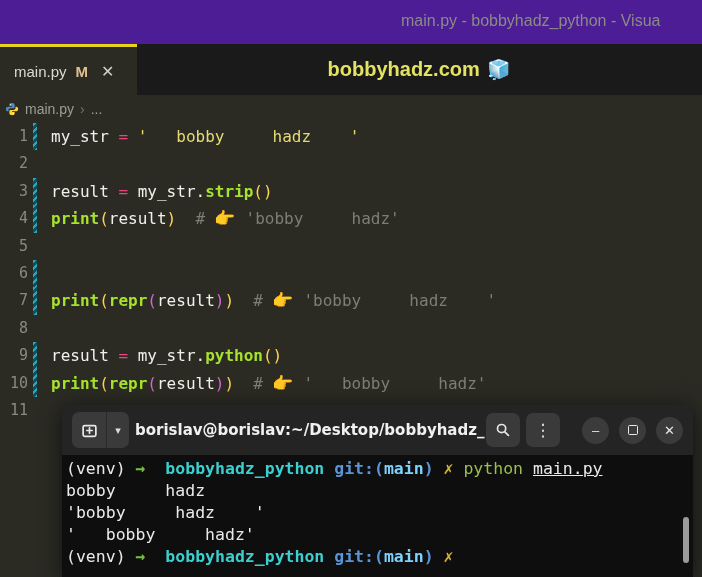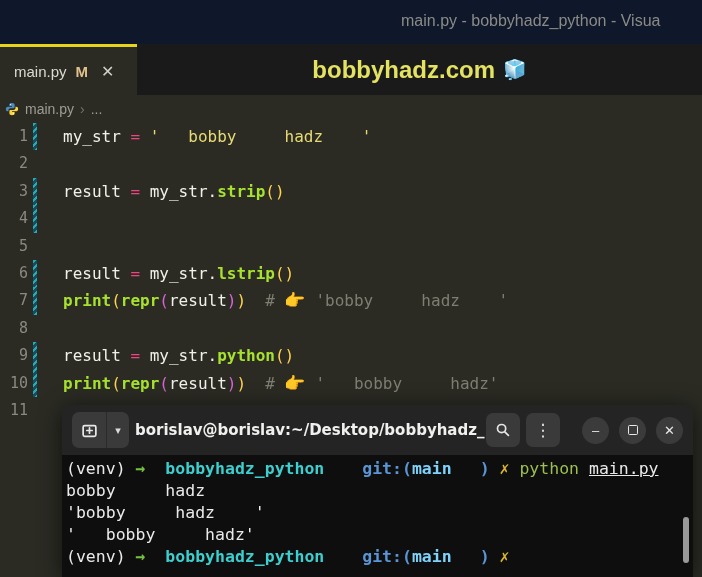--- a/index.html
+++ b/index.html
@@ -2,46 +2,46 @@
 <html><head>
 <meta charset="utf-8">
 <style>
   html,body{margin:0;padding:0;}
   body{
     width:702px;height:577px;position:relative;overflow:hidden;
     background:#2b2b24;font-family:"Liberation Sans",sans-serif;
     -webkit-font-smoothing:antialiased;
   }
   
-  .titlebar{position:absolute;top:0;left:0;right:0;height:44px;background:#0f172a;}
+  .titlebar{position:absolute;top:0;left:0;right:0;height:44px;background:#4c1d95;}
   .window-title{position:absolute;left:401px;top:12px;font-size:16px;color:#8b8b86;white-space:nowrap;}
   
   .tabstrip{position:absolute;top:44px;left:0;right:0;height:51px;background:#1a1a1a;}
   .tab{position:absolute;left:0;top:0;width:137px;height:51px;box-sizing:border-box;
        background:#2b2b24;border-top:3px solid #e7d21c;display:flex;align-items:center;padding-left:14px;}
   .tab-label{color:#dadad2;font-size:15px;}
   .tab-mod{color:#e2c08d;font-size:15px;font-weight:600;margin-left:9px;}
   .tab-close{color:#d2d2ca;font-size:16px;margin-left:13px;cursor:pointer;}
   .banner{position:absolute;left:137px;right:0;top:0;height:51px;display:flex;align-items:center;justify-content:center;}
-  .banner-text{color:#e3e361;font-size:24px;font-weight:700;}
+  .banner-text{color:#e3e361;font-size:20px;font-weight:700;}
   .banner-emoji{font-size:19px;margin-left:8px;color:#7cc7e8;}
   
   .breadcrumb{position:absolute;top:95px;left:0;right:0;height:27px;background:#2b2b24;
               display:flex;align-items:center;padding-left:5px;}
   .crumb-file{color:#9d9d95;font-size:14px;margin-left:6px;}
   .crumb-sep{color:#73736b;font-size:14px;margin:0 6px;}
   .crumb-more{color:#9d9d95;font-size:14px;}
   
   .editor{position:absolute;top:123px;left:0;right:0;}
   .code-row{display:flex;align-items:stretch;height:27.4px;
             font-family:"DejaVu Sans Mono",monospace;font-size:16px;line-height:27.4px;}
   .ln{width:28px;flex:none;text-align:right;color:#8a8a80;font-size:15px;}
   .gut{width:4px;flex:none;margin-left:5px;}
   .gut.on{background:repeating-linear-gradient(135deg,#2aa7ba 0 2.5px,#11505c 2.5px 5px);}
-  .code{white-space:pre;margin-left:26px;}
+  .code{white-space:pre;margin-left:14px;}
   .tk-fg{color:#f1f1eb;}
   .tk-pink{color:#ee4585;}
   .tk-str{color:#e6db74;}
   .tk-fn{color:#a6e22e;font-weight:bold;}
   .tk-b1{color:#ffd34f;}
   .tk-b2{color:#d465d4;}
   .tk-cm{color:#7e7e72;}
   .tk-em{color:#f6c945;font-size:17px;}
   
   .terminal{position:absolute;left:62px;top:405px;width:631px;height:172px;
@@ -63,21 +63,21 @@
               color:#e8e8e8;font-size:13px;line-height:1;}
   .max-glyph{width:8px;height:8px;border:1.5px solid #e8e8e8;border-radius:1.5px;}
   .gap6{width:6px;flex:none;} .gap10{width:10px;flex:none;} .gap22{width:22px;flex:none;}
   .term-body{position:relative;height:122px;background:#0e0e0e;
              padding:3px 0 0 4px;box-sizing:border-box;
              font-family:"DejaVu Sans Mono",monospace;font-size:16.5px;line-height:22px;}
   .term-line{white-space:pre;height:22px;}
   .tm-w{color:#eaeaea;}
   .tm-g{color:#76c140;font-weight:700;}
   .tm-cy{color:#3dcfcf;font-weight:700;}
-  .tm-bl{color:#5a95d6;font-weight:700;margin-left:28px;}
+  .tm-bl{color:#5a95d6;font-weight:700;}
   .tm-rd{color:#7dd3fc;font-weight:700;}
   .tm-yl{color:#d9b534;}
   .tm-g2{color:#9cbf4e;}
   .tm-fl{color:#eaeaea;text-decoration:underline;}
   .term-scrollbar{position:absolute;right:4px;top:62px;width:6px;height:46px;
                   background:#9a9a9a;border-radius:3px;}
 </style>
 </head>
 <body>
 
@@ -123,30 +123,30 @@
       <span class="code"></span>
     </div>
     <div class="code-row">
       <span class="ln">3</span>
       <span class="gut on"></span>
       <span class="code"><span class="tk-fg">result </span><span class="tk-pink">=</span><span class="tk-fg"> </span><span class="tk-fg">my_str.</span><span class="tk-fn">strip</span><span class="tk-b1">(</span><span class="tk-b1">)</span></span>
     </div>
     <div class="code-row">
       <span class="ln">4</span>
       <span class="gut on"></span>
+      <span class="code"><span class="tk-fn">print</span><span class="tk-b1">(</span><span class="tk-fg">result</span><span class="tk-b1">)</span><span class="tk-fg">  </span><span class="tk-cm"># </span><span class="tk-em">👉</span><span class="tk-cm"> 'bobby     hadz'</span></span>
     </div>
     <div class="code-row">
       <span class="ln">5</span>
       <span class="gut"></span>
       <span class="code"></span>
     </div>
     <div class="code-row">
       <span class="ln">6</span>
       <span class="gut on"></span>
-      <span class="code"><span class="tk-fg">result </span><span class="tk-pink">=</span><span class="tk-fg"> </span><span class="tk-fg">my_str.</span><span class="tk-fn">lstrip</span><span class="tk-b1">(</span><span class="tk-b1">)</span></span>
     </div>
     <div class="code-row">
       <span class="ln">7</span>
       <span class="gut on"></span>
       <span class="code"><span class="tk-fn">print</span><span class="tk-b1">(</span><span class="tk-fn">repr</span><span class="tk-b2">(</span><span class="tk-fg">result</span><span class="tk-b2">)</span><span class="tk-b1">)</span><span class="tk-fg">  </span><span class="tk-cm"># </span><span class="tk-em">👉</span><span class="tk-cm"> 'bobby     hadz    '</span></span>
     </div>
     <div class="code-row">
       <span class="ln">8</span>
       <span class="gut"></span>
       <span class="code"></span>

